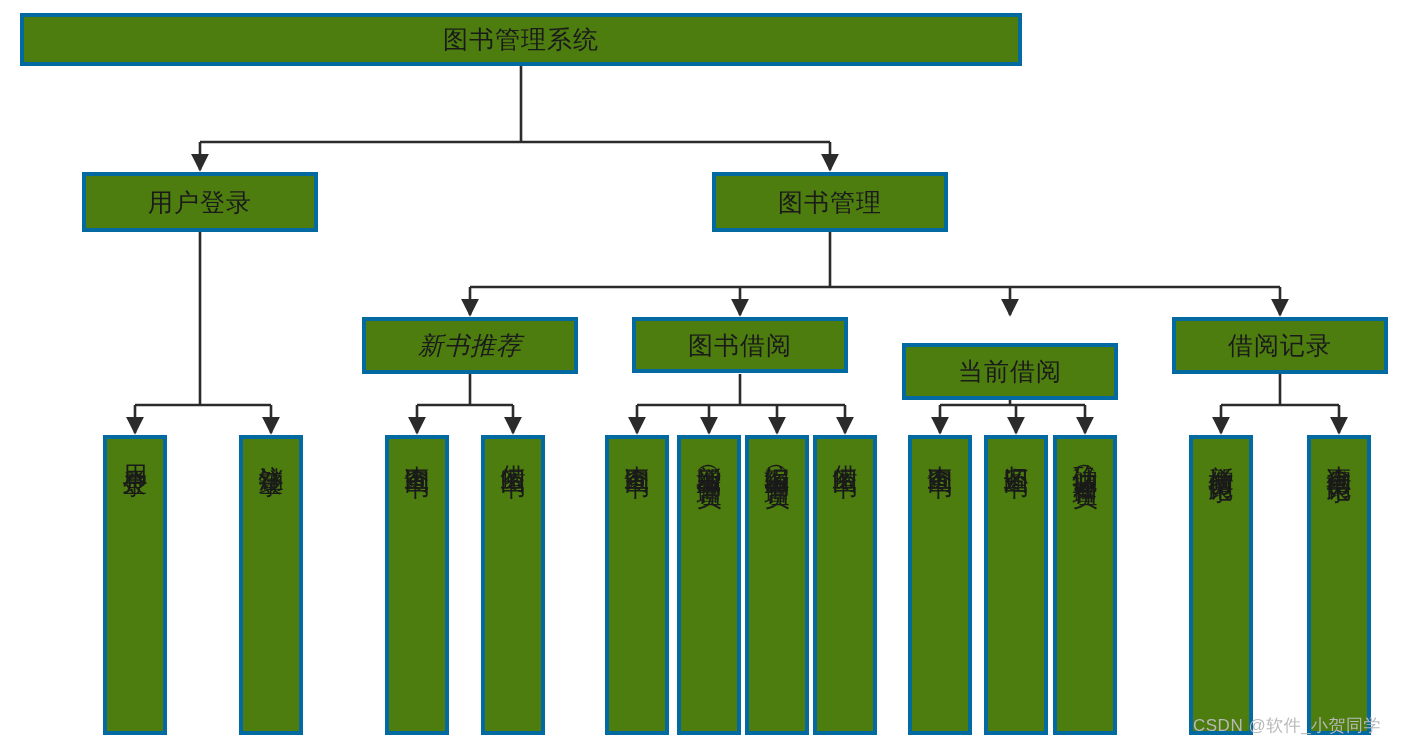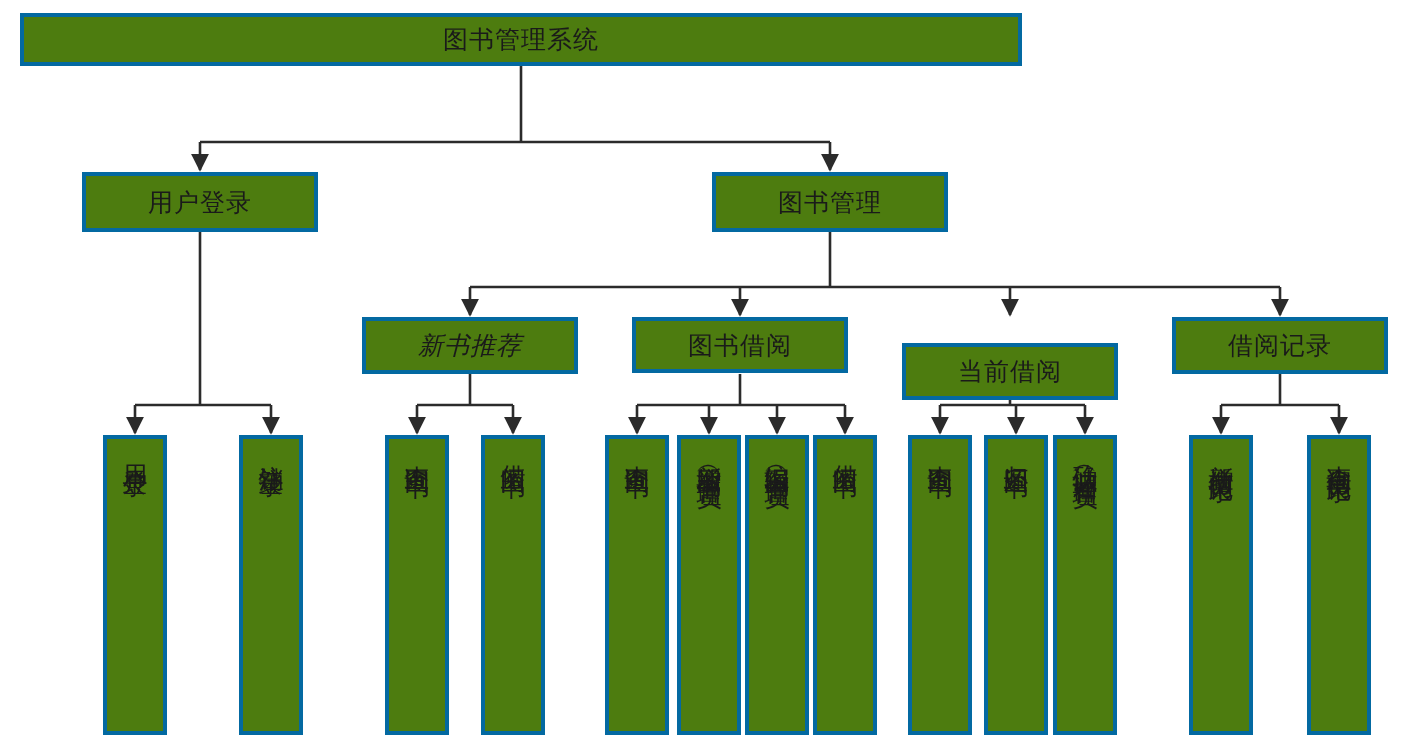--- a/index.html
+++ b/index.html
@@ -166,13 +166,14 @@
         <span class="vtext">确认归还（管理员）</span>
       </div>
       <div class="node vert" style="left: 1189px; top: 435px; width: 64px; height: 300px;">
         <span class="vtext">新增借阅记录</span>
       </div>
       <div class="node vert" style="left: 1307px; top: 435px; width: 64px; height: 300px;">
         <span class="vtext">查询借阅记录</span>
       </div>
     </div>
 
+  <div class="watermark">CSDN @软件_小贺同学</div>
 </div>
 
 </body></html>

